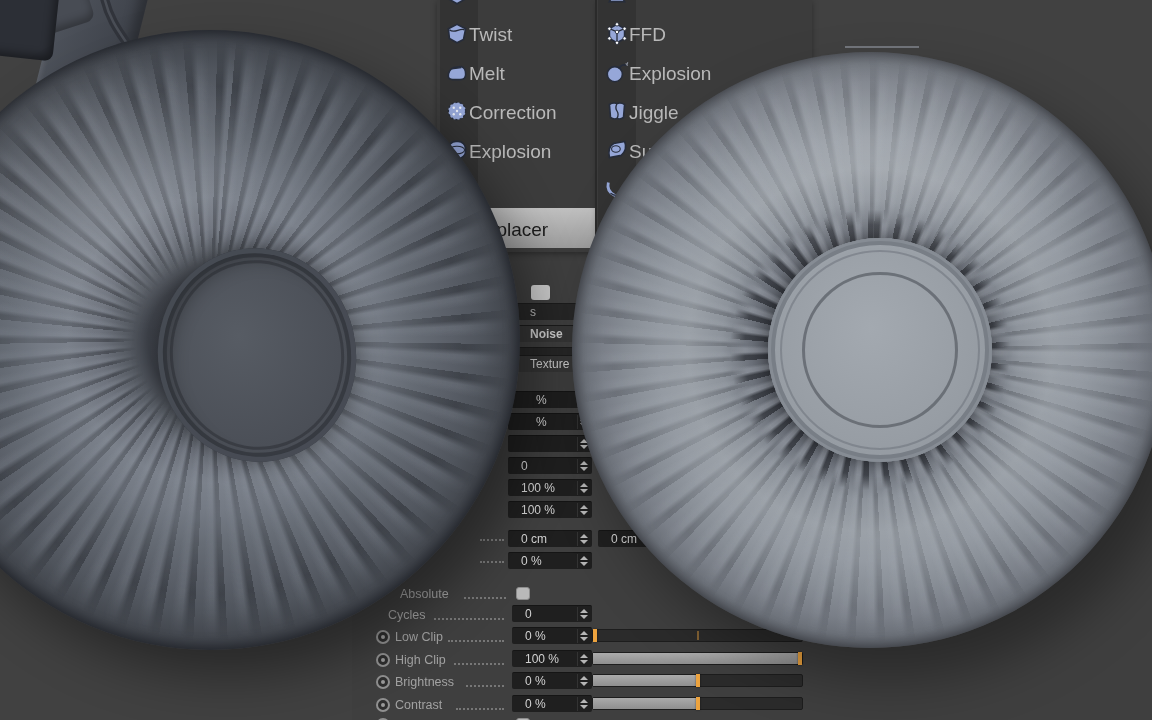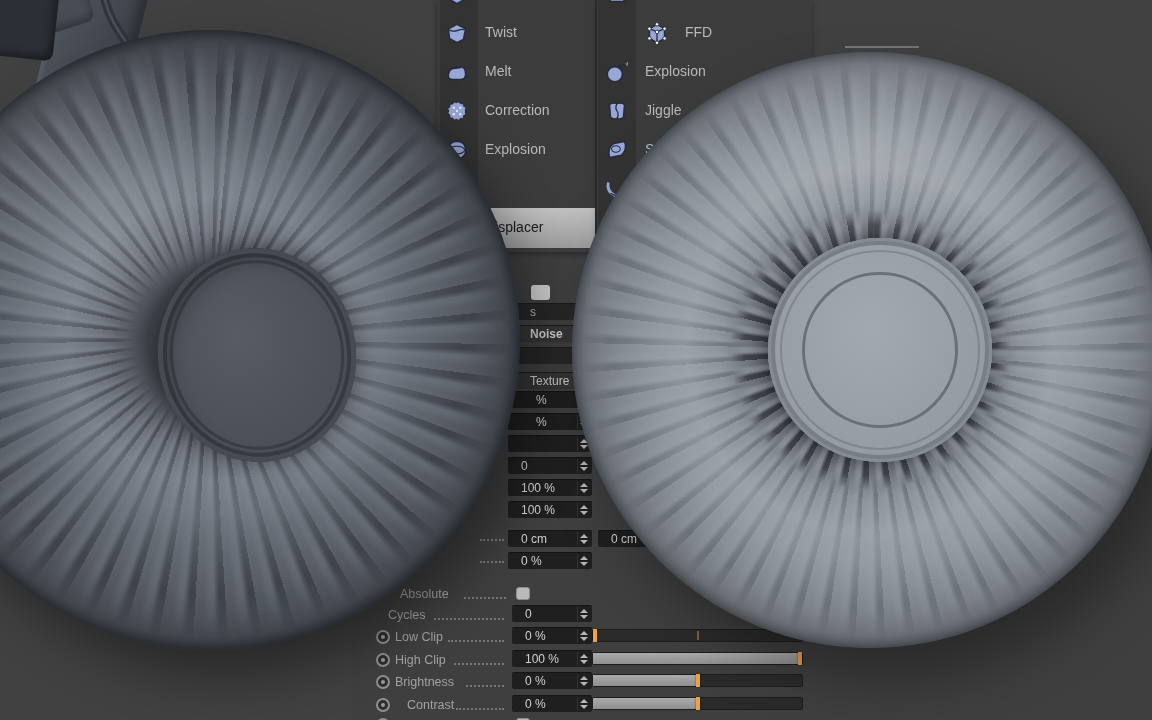--- a/index.html
+++ b/index.html
@@ -28,21 +28,21 @@
   .leader{position:absolute;border-bottom:2px dotted #8a8a8a;height:1px;opacity:.75;}
   .track{position:absolute;width:211px;height:13px;background:#2b2b2b;border:1px solid #1d1d1d;border-radius:2px;box-sizing:border-box;}
   .track .fill{position:absolute;left:0;top:0;bottom:0;background:linear-gradient(#ababab,#8f8f8f);}
   .track .handle{position:absolute;top:-1px;width:4px;height:13px;background:#eda33e;box-shadow:0 0 2px rgba(0,0,0,.6);}
   .track .midtick{position:absolute;top:1px;width:2px;height:9px;background:rgba(237,163,62,.45);}
   
   .menu{position:absolute;top:0;background:#3c3c3c;z-index:2;box-shadow:0 2px 6px rgba(0,0,0,.35);}
   .menu .iconstrip{position:absolute;top:0;bottom:0;width:38px;background:#333333;}
   .menu-item{position:absolute;left:0;right:0;height:39px;cursor:pointer;}
   .menu-item .mi-icon{position:absolute;left:7px;top:7px;width:26px;height:26px;}
-  .menu-item .mi-label{position:absolute;left:48px;top:11px;font-size:14px;color:#b9b9b9;white-space:nowrap;}
+  .menu-item .mi-label{position:absolute;left:32px;top:11px;font-size:19px;color:#b9b9b9;white-space:nowrap;}
   .menu-item.hl{background:linear-gradient(#c0c0c0,#9c9c9c);}
   .menu-item.hl .mi-label{color:#1c1c1c;}
   #menu-seam{position:absolute;left:595px;top:0;width:2px;height:252px;background:#2a2a2a;z-index:2;}
   #ledge{position:absolute;left:845px;top:46px;width:74px;height:2px;background:#73767c;z-index:2;}
   
   .torus{position:absolute;border-radius:50%;z-index:4;}
   .torus .layer{position:absolute;inset:0;border-radius:50%;}
   #torus-left{left:-100px;top:30px;width:620px;height:620px;
      background:radial-gradient(closest-side,#43474f 0%,#3f434b 20%,#565b63 27%,#6e737d 36%,#7b818b 46%,#747a84 55%,#666c75 66%,#5a5f68 78%,#4f545c 88%,#43474e 96%,#343840 100%);
      box-shadow:18px 26px 50px rgba(0,0,0,.38), inset 0 0 16px rgba(0,0,0,.45);}
@@ -89,21 +89,21 @@
 
 <div id="stage">
 
   <div id="attr-panel">
 
     <div class="swatch" style="left:179px;top:39px;width:19px;height:15px;"></div>
 
     <div class="bar" style="top:57px;width:72px;"><span>s</span></div>
     <div class="bar lighter" style="top:79px;width:76px;font-weight:bold;"><span>Noise</span></div>
     <div class="bar" style="top:101px;width:72px;"><span></span></div>
-    <div class="bar lighter" style="top:126px;width:76px;"><span>Texture</span></div>
+    <div class="bar lighter" style="top:109px;width:76px;"><span>Texture</span></div>
 
     <div class="field" style="left:156px;top:145px;width:84px;">
       <span class="val pushed">%</span>
       <span class="stepper">
           <i class="up"></i>
           <i class="dn"></i>
         </span>
     </div>
     <div class="field" style="left:156px;top:167px;width:84px;">
       <span class="val pushed">%</span>
@@ -214,21 +214,21 @@
           <i class="up"></i>
           <i class="dn"></i>
         </span>
     </div>
     <div class="track" style="left:240px;top:428px;">
       <div class="fill" style="width: 50%;"></div>
       <div class="handle" style="left: calc(50% - 2px);"></div>
     </div>
 
     <div class="kf" style="left:24px;top:452px;"></div>
-    <div class="rowlab" style="left:43px;top:452px;margin-left:12px;">Contrast</div>
+    <div class="rowlab" style="left:43px;top:452px;">Contrast</div>
     <div class="leader" style="left:104px;top:461px;width:48px;"></div>
     <div class="field" style="left:160px;top:449px;width:80px;">
       <span class="val">0 %</span>
       <span class="stepper">
           <i class="up"></i>
           <i class="dn"></i>
         </span>
     </div>
     <div class="track" style="left:240px;top:451px;">
       <div class="fill" style="width: 50%;"></div>
@@ -304,21 +304,21 @@
   <div class="menu" id="menu-right" style="left:597px;width:215px;height:252px;">
     <div class="iconstrip" style="left:1px;"></div>
     <div class="menu-item" style="top:-26px;">
       <span class="mi-icon">
         <svg viewBox="0 0 24 24" width="26" height="26">
             <path d="M5 5h14c-2 3-2 11 0 14H5c2-3 2-11 0-14z" fill="#96a7d8" stroke="#262c3a" stroke-width="1.5"></path>
           </svg>
       </span>
 
     </div>
-    <div class="menu-item" style="top:13px;margin-left:40px;">
+    <div class="menu-item" style="top:13px;">
       <span class="mi-icon">
         <svg viewBox="0 0 24 24" width="26" height="26">
             <path d="M5 8l7-4 7 4v9l-7 4-7-4z" fill="#96a7d8" stroke="#262c3a" stroke-width="1.5"></path>
             <path d="M5 8l7 3 7-3M12 11v10" fill="none" stroke="#262c3a" stroke-width="1.2"></path>
             <g fill="#fff" stroke="#262c3a" stroke-width=".8">
               <circle cx="5" cy="8" r="1.6"></circle>
               <circle cx="12" cy="4" r="1.6"></circle>
               <circle cx="19" cy="8" r="1.6"></circle>
               <circle cx="5" cy="17" r="1.6"></circle>
               <circle cx="12" cy="21" r="1.6"></circle>

